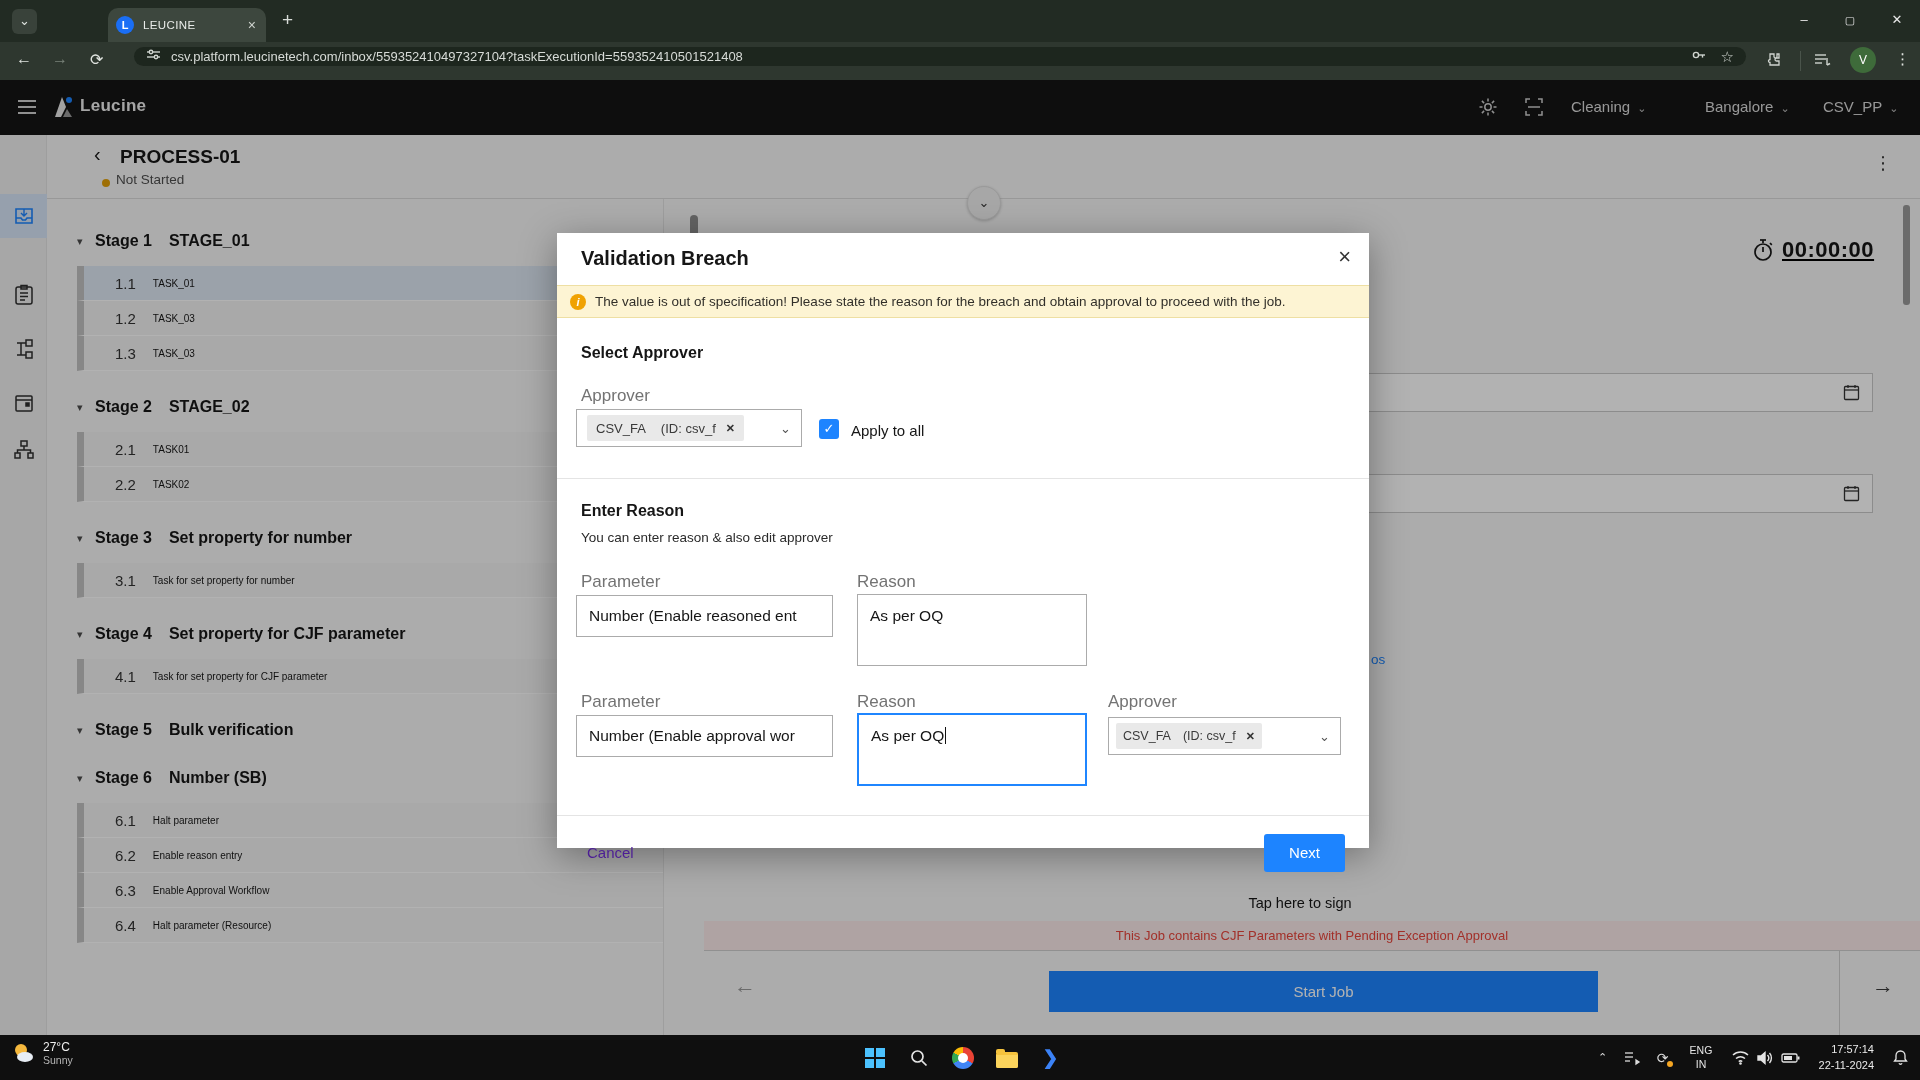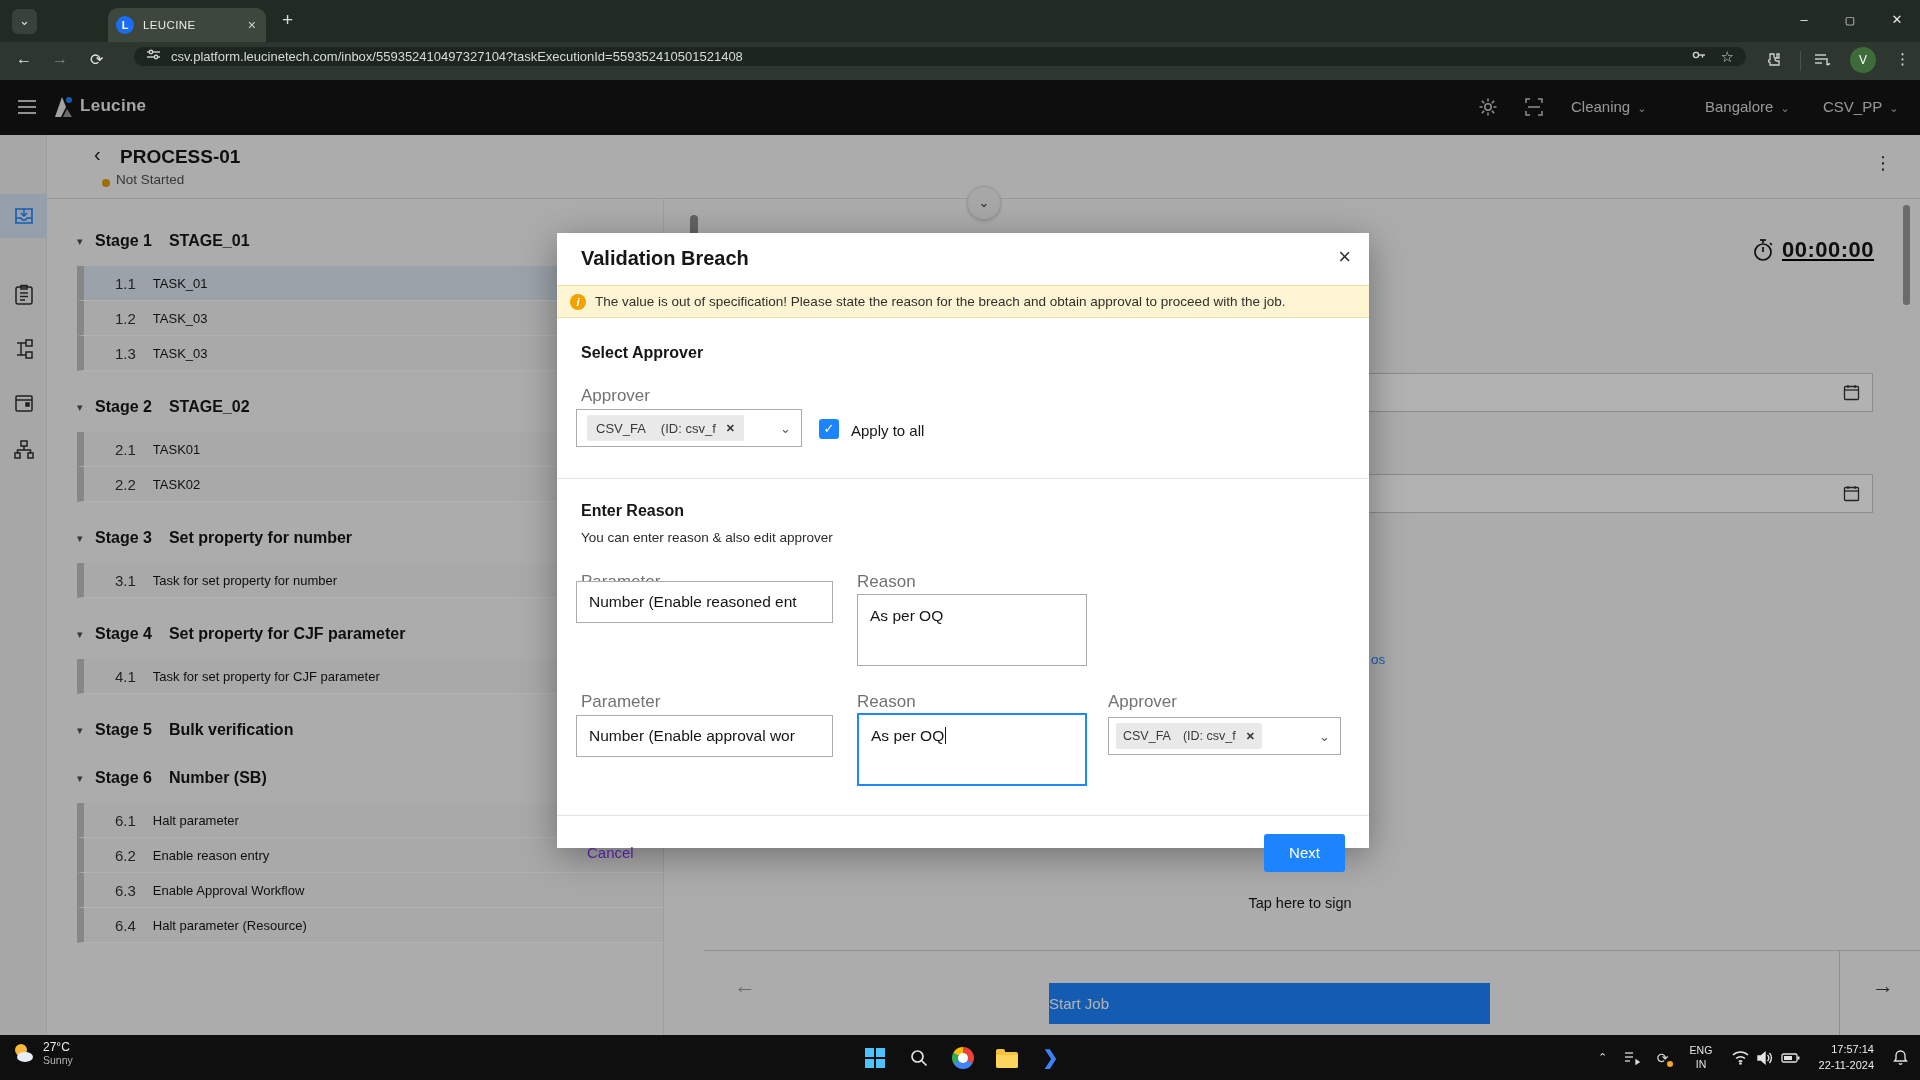--- a/index.html
+++ b/index.html
@@ -54,40 +54,40 @@
   #sidebar { position:absolute; left:47px; top:119px; width:617px; height:836px; overflow:hidden; padding-top:30px; }
   .stage-group { margin-bottom:24px; }
   .stage-head { height:24px; padding-left:30px; display:flex; align-items:center; margin-bottom:13px; }
   .stage-caret { font-size:11px; color:#4c4c4c; width:18px; }
   .stage-label { font-size:16px; font-weight:bold; color:#161616; }
   .stage-name { font-size:16px; font-weight:bold; color:#161616; margin-left:17px; }
   .task-row { margin-left:30px; height:35px; background:#f3f3f3; border-left:7px solid #c2c2c2;
               border-bottom:1px solid #ffffff; display:flex; align-items:center; padding-left:31px; }
   .task-row.sel { background:#dfe8f4; }
   .task-num { font-size:15px; color:#333; }
-  .task-name { font-size:13px; color:#161616; margin-left:17px; }
+  .task-name { font-size:10px; color:#161616; margin-left:17px; }
   #sb-scroll { position:absolute; left:690px; top:135px; width:8px; height:96px; border-radius:4px; background:#8f8f8f; }
   #sb-vline { position:absolute; left:663px; top:119px; width:1px; height:836px; background:#e3e3e3; }
 
   
   #collapse-circle { position:absolute; left:967px; top:106px; width:34px; height:34px; border-radius:50%;
                      background:#efefef; border:1px solid #ddd; box-shadow:0 1px 3px rgba(0,0,0,.2);
                      text-align:center; line-height:32px; font-size:13px; color:#333; }
   #timer { position:absolute; left:1752px; top:157px; display:flex; align-items:center;text-decoration:underline; }
   #timer-val { font-size:22px; font-weight:bold; color:#161616; margin-left:8px; letter-spacing:.5px; }
   .date-row { position:absolute; left:723px; width:1150px; height:39px; background:#fff; border:1px solid #c9c9c9; }
   .date-ico { position:absolute; right:12px; top:10px; }
   #link-frag { position:absolute; left:1371px; top:572px; color:#1d84ff; font-size:13.5px; }
   #sign-hint { position:absolute; left:1100px; top:815px; width:400px; text-align:center; font-size:14.5px; color:#161616; }
   #red-banner { position:absolute; left:704px; top:841px; width:1216px; height:29px; background:#fbeaea;
                 display:flex; align-items:center; justify-content:center; }
   #red-banner span { color:#e8453c; font-size:13px; }
   #job-footer { position:absolute; left:704px; top:870px; width:1216px; height:85px; border-top:1px solid #cfcfcf; }
-  #start-job { position:absolute; left:345px; top:32px; width:441px; height:41px; background:#1d84ff;
-               color:#fff; font-size:15px; line-height:41px; }
+  #start-job { position:absolute; left:345px; top:20px; width:549px; height:41px; background:#1d84ff;
+               color:#fff; font-size:15px; text-align:center; line-height:41px; }
   #foot-left-arrow { position:absolute; left:30px; top:22px; font-size:22px; color:#9a9a9a; }
   #foot-vline { position:absolute; left:1135px; top:0; width:1px; height:85px; background:#cfcfcf; }
   #foot-right-arrow { position:absolute; left:1168px; top:22px; font-size:22px; color:#3a3a3a; }
   #main-scroll { position:absolute; left:1903px; top:125px; width:7px; height:100px; border-radius:3px; background:#9a9a9a; }
 
   
   #dim { position:absolute; left:0; top:0; width:1920px; height:955px; background:rgba(0,0,0,.30); z-index:50; }
   #modal { position:absolute; left:557px; top:153px; width:812px; height:615px; background:#fff; z-index:60;
            box-shadow:0 8px 34px rgba(0,0,0,.35); }
   #m-title { position:absolute; left:24px; top:14px; font-size:20px; font-weight:bold; color:#161616; }
@@ -437,20 +437,23 @@
         <rect x="1.5" y="2.5" width="14" height="13" rx="1"></rect>
             <line x1="1.5" y1="6" x2="15.5" y2="6"></line>
         <line x1="5" y1="1" x2="5" y2="4"></line>
             <line x1="12" y1="1" x2="12" y2="4"></line>
           </g>
         </svg>
     </span>
   </div>
   <div id="link-frag">os</div>
   <div id="sign-hint">Tap here to sign</div>
+  <div id="red-banner">
+    <span>This Job contains CJF Parameters with Pending Exception Approval</span>
+  </div>
   <div id="job-footer">
     <span id="foot-left-arrow">←</span>
     <div id="start-job">Start Job</div>
     <div id="foot-vline"></div>
     <span id="foot-right-arrow">→</span>
   </div>
   <div id="main-scroll"></div>
 
   <div id="dim"></div>
 
@@ -477,21 +480,21 @@
     <div id="m-check">✓</div>
     <div id="m-apply">Apply to all</div>
 
     <div class="m-div" style="top:245px;"></div>
 
     <div class="m-h2" style="top:269px;">Enter Reason</div>
     <div id="m-sub">You can enter reason &amp; also edit approver</div>
 
     <div class="m-label" style="left:24px; top:339px;">Parameter</div>
     <div class="m-label" style="left:300px; top:339px;">Reason</div>
-    <div class="m-input" style="left:19px; top:348px; width:257px; height:42px;">Number (Enable reasoned ent</div>
+    <div class="m-input" style="left:19px; top:362px; width:257px; height:42px;">Number (Enable reasoned ent</div>
     <div class="m-area" style="left:300px; top:361px; width:230px; height:72px;">As per OQ</div>
 
     <div class="m-label" style="left:24px; top:459px;">Parameter</div>
     <div class="m-label" style="left:300px; top:459px;">Reason</div>
     <div class="m-label" style="left:551px; top:459px;">Approver</div>
     <div class="m-input" style="left:19px; top:482px; width:257px; height:42px;">Number (Enable approval wor</div>
     <div class="m-area" id="m-area2" style="left:300px; top:480px; width:230px; height:73px;"><span>As per OQ</span><span class="caret-bar"></span></div>
     <div class="m-select" style="left:551px; top:484px; width:233px; height:38px;">
       <span class="chip" style="padding:0 7px; margin-left:7px;">
         <span class="chip-name" style="font-size:12.5px;">CSV_FA</span>

